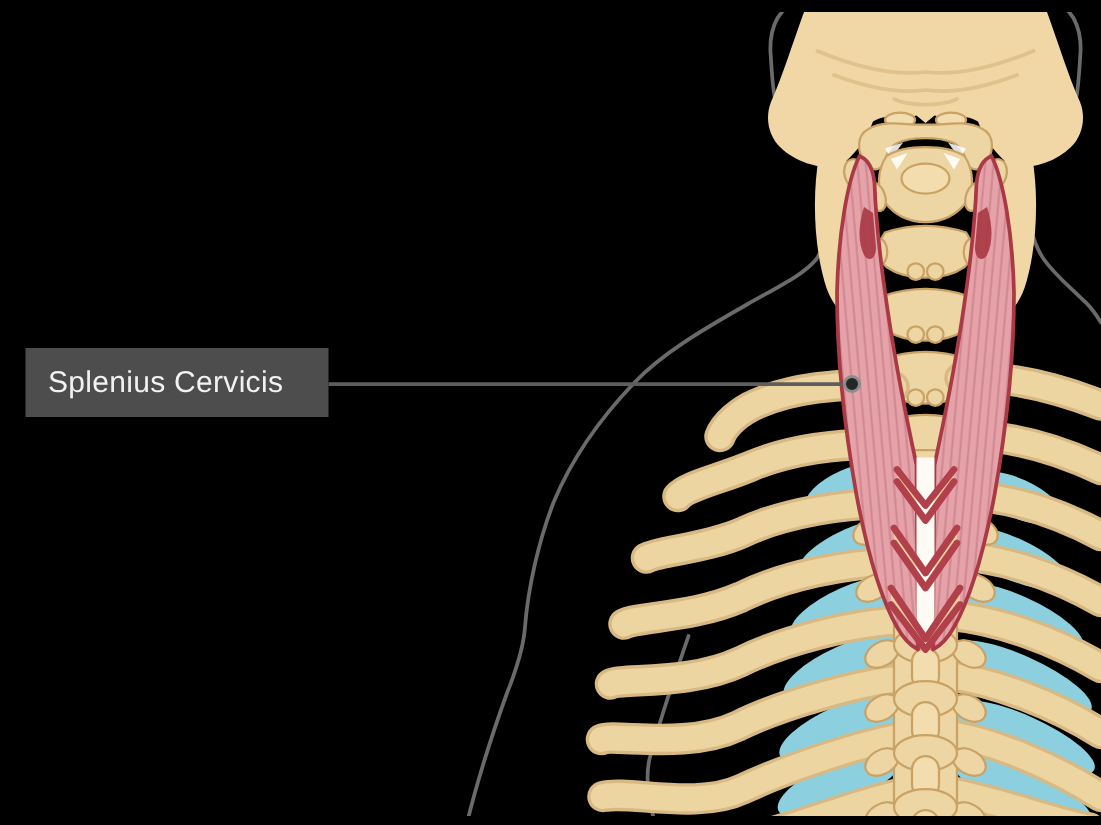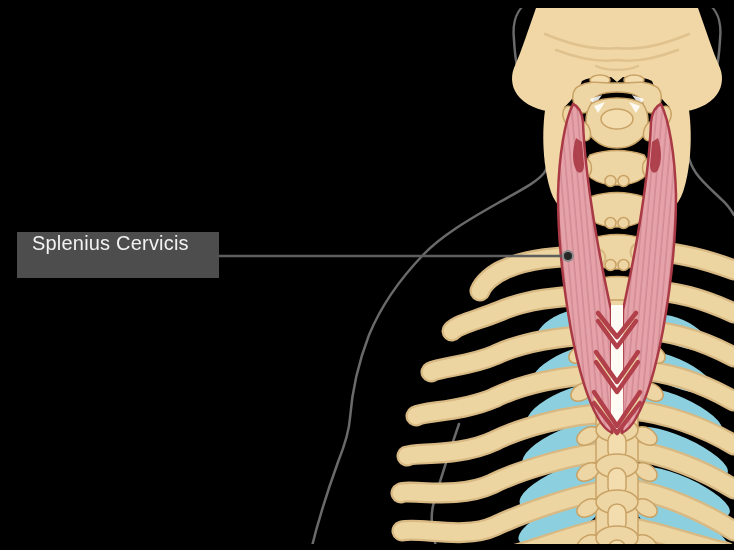--- a/index.html
+++ b/index.html
@@ -21,21 +21,21 @@
   .stub{fill:var(--muscle-border,#a93a45);opacity:.92;}
   .chevT{fill:var(--chevron-fill,#ead0a0);}
   .chevR{fill:none;stroke:var(--chevron,#b2404b);stroke-width:4.5;stroke-linecap:round;stroke-linejoin:round;}
   .lig{fill:var(--ligament,#fdfbf4);}
   .ptr{stroke:var(--pointer-line,#5e5e5e);stroke-width:2.5;}
   .dot{fill:var(--pointer-dot,#262626);stroke:var(--pointer-dot-ring,#8c8c8c);stroke-width:2;}
   .bar{fill:var(--background,#000);}
   
   .label{position:absolute;left:17px;top:232px;width:202px;height:46px;box-sizing:border-box;
          background:var(--label-bg,#4d4d4d);color:var(--label-text,#f2f2f2);
-         display:flex;align-items:flex-start;padding-left:15px;font-size:20px;letter-spacing:.2px;
+         display:flex;align-items:center;padding-left:15px;font-size:20px;letter-spacing:.2px;
          cursor:pointer;user-select:none;}
 </style>
 </head>
 <body>
 
 <div id="stage">
 
 <svg width="734" height="550" viewBox="0 0 734 550">
   <defs>
     <pattern id="strL" width="5.5" height="8" patternUnits="userSpaceOnUse" patternTransform="rotate(-5 590 250)">

